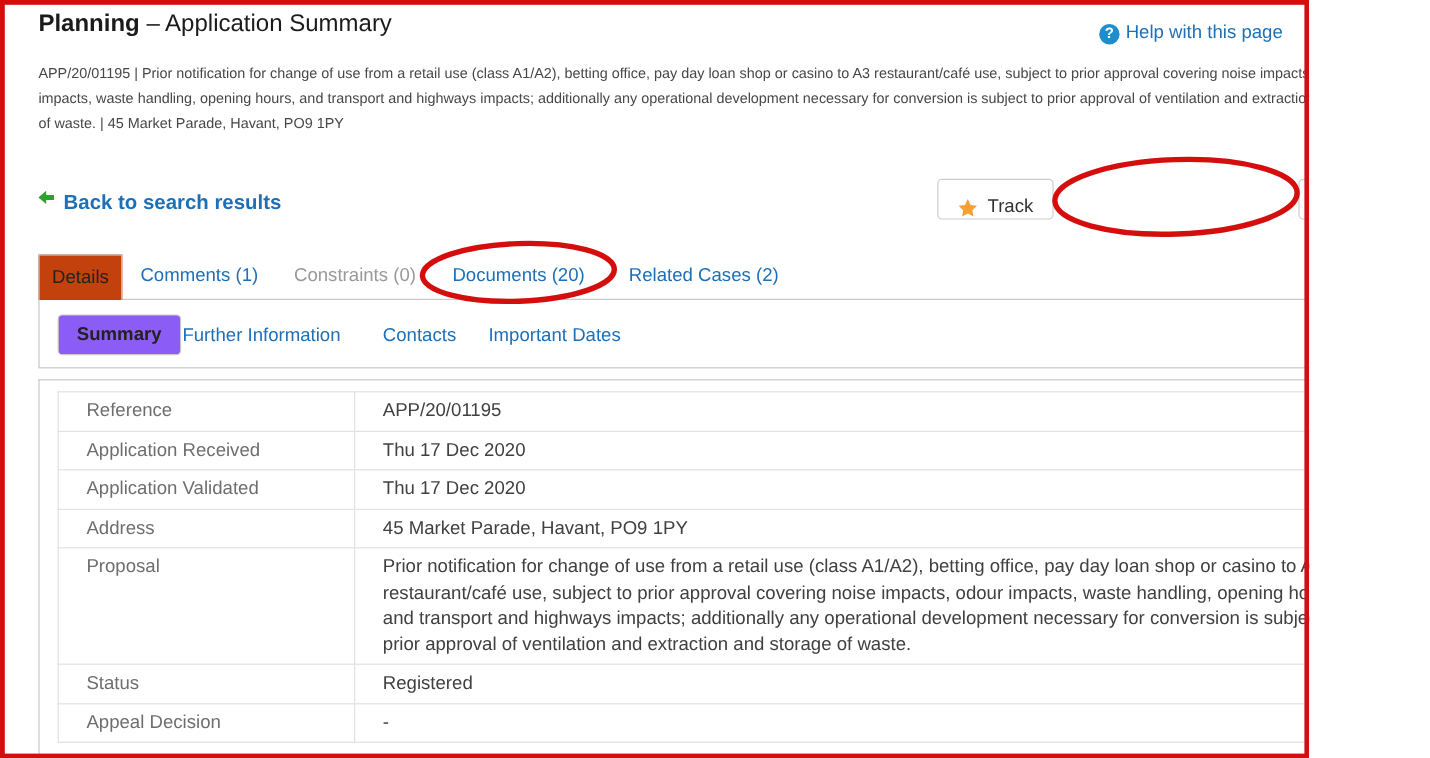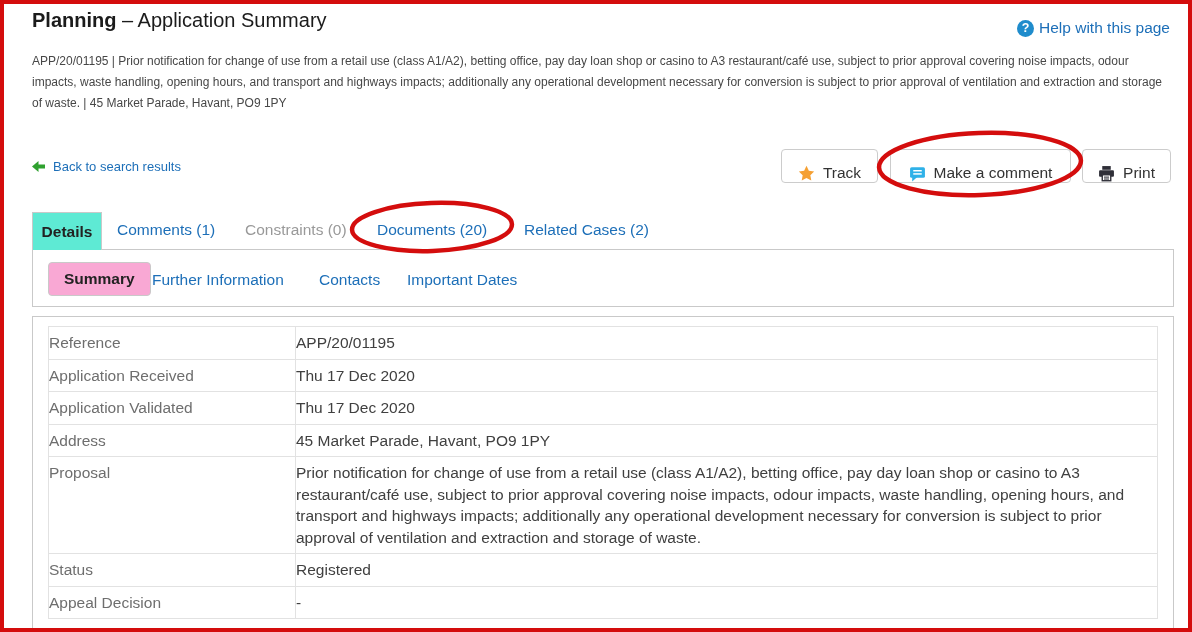--- a/index.html
+++ b/index.html
@@ -11,72 +11,72 @@
     --value-gray:#404040;
     --border-gray:#c9c9c9;
     --table-border:#e2e2e2;
     --star:#f5a033;
     --bubble:#2fb1e8;
     --green:#2fa12f;
     --help-blue:#1f8ccc;
   }
   *{box-sizing:border-box;margin:0;padding:0;}
   body{margin:0;background:#fff;font-family:"Liberation Sans",sans-serif;}
-  .page{position:relative;width:1192px;height:632px;background:#fff;overflow:hidden;}
+  .page{position:relative;width:1091px;height:632px;background:#fff;overflow:hidden;}
   .frame{position:absolute;inset:0;border:4px solid var(--red);z-index:30;pointer-events:none;}
 
   
   .title{position:absolute;left:32px;top:9px;font-size:20px;font-weight:400;color:var(--title);}
   .title .mod{font-weight:700;}
   .help{position:absolute;top:19px;right:22px;display:flex;align-items:center;gap:5px;
         color:var(--link);font-size:15.5px;text-decoration:none;cursor:pointer;}
   .help-ico{display:inline-flex;align-items:center;justify-content:center;width:17px;height:17px;
         border-radius:50%;background:var(--help-blue);color:#fff;font-size:12.5px;font-weight:700;}
 
   .desc{position:absolute;left:32px;top:51px;width:1135px;font-size:12px;line-height:21px;color:var(--body-text);}
 
-  .back{position:absolute;left:32px;top:159px;display:flex;align-items:center;gap:7px;
-        color:var(--link);font-size:13px;text-decoration:none;cursor:pointer;}
+  .back{position:absolute;left:32px;top:159px;display:flex;gap:7px;
+        color:var(--link);font-size:17px;text-decoration:none;cursor:pointer;font-weight:bold;}
 
   
   .btn{position:absolute;top:149px;height:34px;display:flex;align-items:flex-end;justify-content:center;gap:8px;
        background:#fff;border:1px solid #ccc;border-radius:4px;font-size:15.5px;color:#333;
        font-family:"Liberation Sans",sans-serif;cursor:pointer;}
   .btn-track{left:781px;width:97px;}
   .btn-comment{left:890px;width:181px;}
   .btn-print{left:1082px;width:89px;}
 
   
-  .tab-active{position:absolute;left:32px;top:212px;width:70px;height:38px;background:#5eead4;
+  .tab-active{position:absolute;left:32px;top:212px;width:70px;height:38px;background:#c2410c;
       border:1px solid var(--border-gray);border-bottom:none;z-index:3;
       display:flex;align-items:center;justify-content:center;
-      font-size:15.5px;font-weight:700;color:#222;cursor:pointer;}
+      font-size:15.5px;font-weight:400;color:#222;cursor:pointer;}
   .tab-link{position:absolute;top:221px;font-size:15.5px;color:var(--link);text-decoration:none;cursor:pointer;text-align:right;}
   .tab-link.disabled{color:#999;cursor:default;}
   .t-comments{left:117px;}
   .t-constraints{left:245px;}
   .t-documents{left:377px;}
   .t-related{left:524px;}
 
   
   .subtabs{position:absolute;left:32px;top:249px;width:1142px;height:58px;border:1px solid var(--border-gray);
       background:#fff;z-index:2;}
-  .subtab-active{position:absolute;left:15px;top:12px;padding:7px 15px;background:#f9a8d4;
+  .subtab-active{position:absolute;left:15px;top:12px;padding:7px 15px;background:#8b5cf6;
       border:1px solid var(--border-gray);border-radius:4px;font-size:15.5px;font-weight:700;color:#222;
       font-family:"Liberation Sans",sans-serif;cursor:pointer;}
   .subtab-link{position:absolute;top:21px;font-size:15.5px;color:var(--link);text-decoration:none;cursor:pointer;}
   .s-further{left:119px;}
   .s-contacts{left:286px;}
   .s-dates{left:374px;}
 
   
   .content{position:absolute;left:32px;top:316px;width:1142px;height:360px;border:1px solid var(--border-gray);
       border-bottom:none;background:#fff;}
   .dtable{position:absolute;left:15px;top:9px;width:1110px;border-collapse:collapse;font-size:15.5px;}
-  .dtable td{border:1px solid var(--table-border);padding:5px 0;vertical-align:top;line-height:21.5px;}
+  .dtable td{border:1px solid var(--table-border);padding:5px 23px;vertical-align:top;line-height:21.5px;}
   .dtable td.lbl{width:247px;color:var(--label-gray);}
   .dtable td.val{color:var(--value-gray);}
 
   
   .annot{position:absolute;inset:0;z-index:20;pointer-events:none;}
 </style>
 </head>
 <body>
 
 <div class="page">
@@ -97,29 +97,20 @@
     <span>Back to search results</span>
   </a>
 
   <button class="btn btn-track">
     <svg width="17" height="17" viewBox="0 0 16 16">
       <path d="M8 0.8l2.2 4.6 5 .7-3.6 3.5.9 5L8 12.2l-4.5 2.4.9-5L.8 6.1l5-.7z" fill="#f5a033"></path>
     </svg>
     <span>Track</span>
   </button>
 
-  <button class="btn btn-comment">
-    <svg width="17" height="17" viewBox="0 0 16 16">
-      <rect x="1" y="2" width="14" height="10" rx="1.5" fill="#2fb1e8"></rect>
-      <polygon points="3,11 3,15.5 8,11" fill="#2fb1e8"></polygon>
-      <line x1="4" y1="5.4" x2="12" y2="5.4" stroke="#fff" stroke-width="1.4"></line>
-      <line x1="4" y1="8.4" x2="12" y2="8.4" stroke="#fff" stroke-width="1.4"></line>
-    </svg>
-    <span>Make a comment</span>
-  </button>
 
   <button class="btn btn-print">
     <svg width="17" height="17" viewBox="0 0 16 16">
       <rect x="4" y="1" width="8" height="3.5" fill="#2f2f38"></rect>
       <rect x="1" y="5" width="14" height="6" rx="1" fill="#2f2f38"></rect>
       <rect x="4" y="9.2" width="8" height="5.6" fill="#fff" stroke="#2f2f38" stroke-width="1.3"></rect>
       <line x1="5.6" y1="11.4" x2="10.4" y2="11.4" stroke="#2f2f38" stroke-width="1"></line>
       <line x1="5.6" y1="13.2" x2="10.4" y2="13.2" stroke="#2f2f38" stroke-width="1"></line>
     </svg>
     <span>Print</span>

